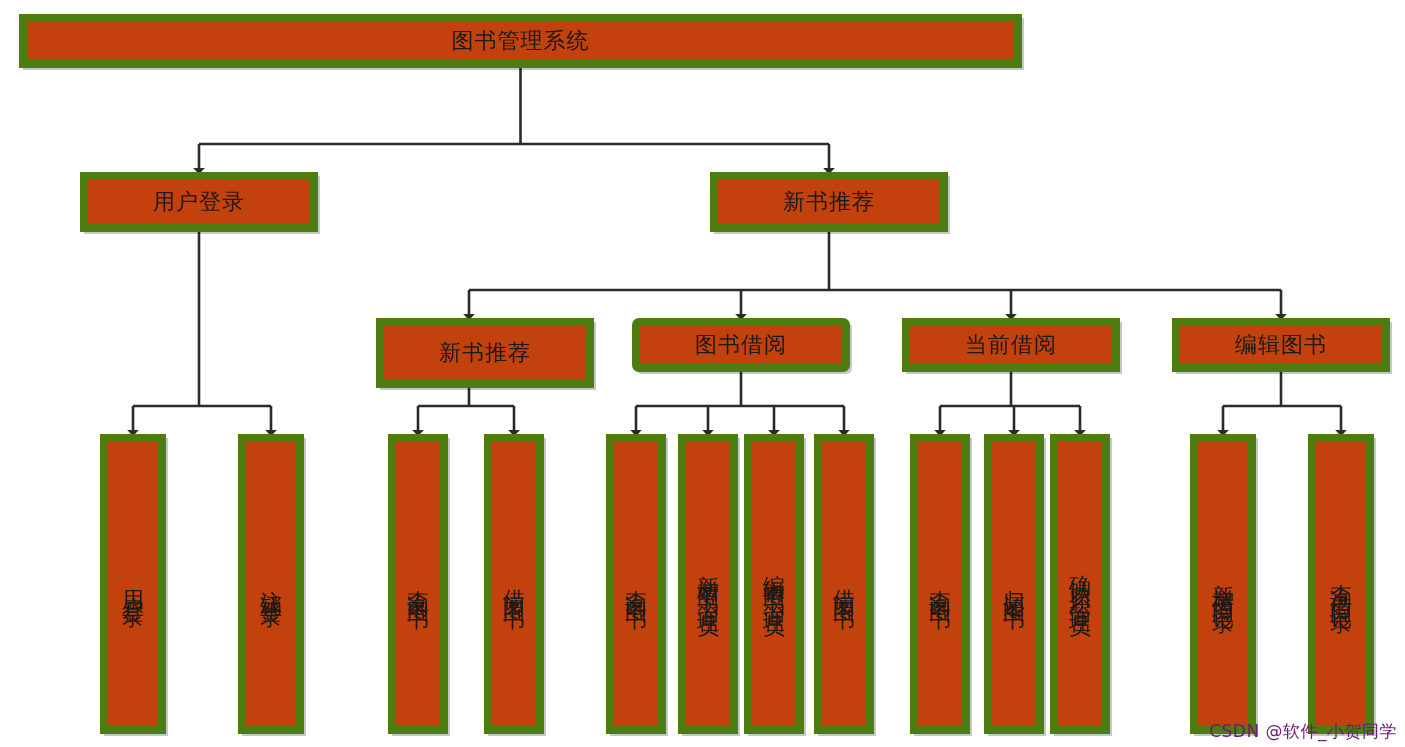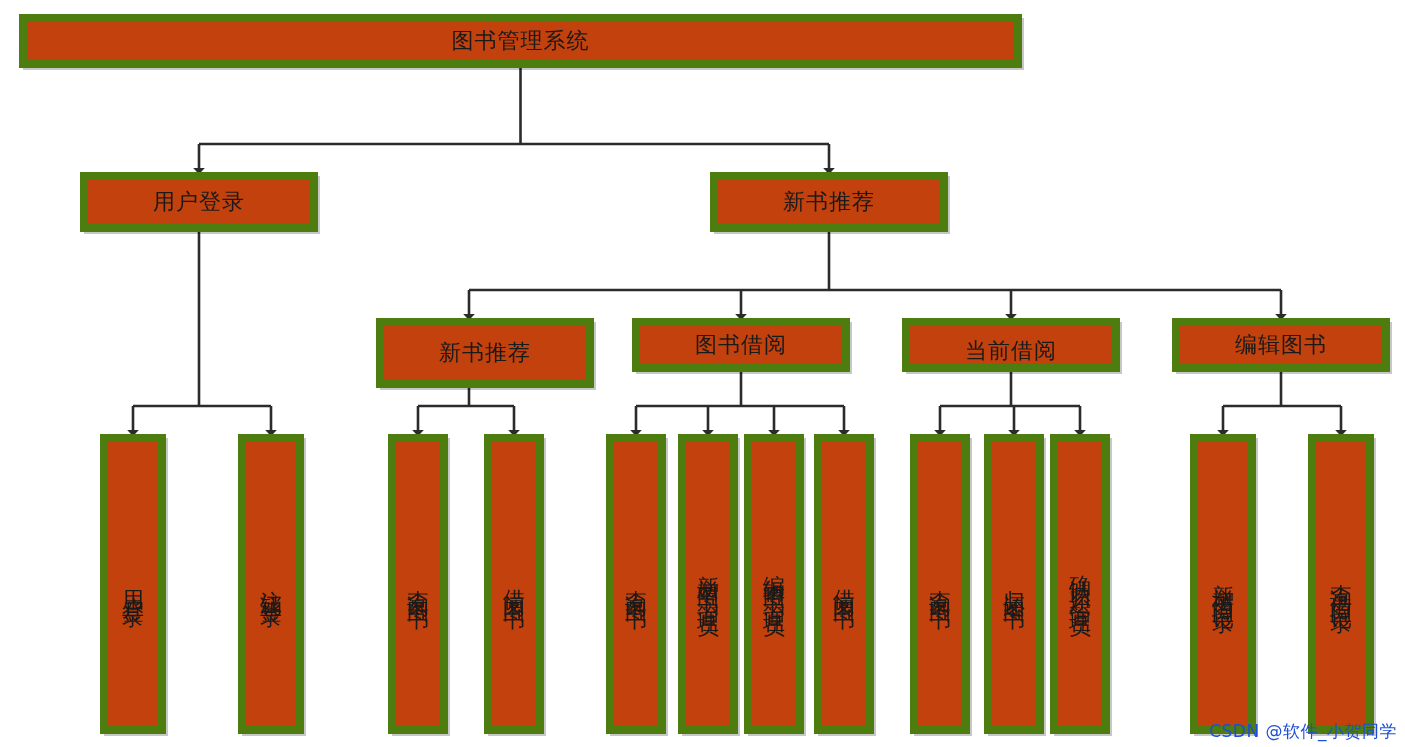--- a/index.html
+++ b/index.html
@@ -53,21 +53,21 @@
     writing-mode: vertical-rl;
     text-orientation: upright;
     display: block;
     max-height: 100%;
   }
   .watermark {
     position: absolute;
     right: 8px;
     bottom: 4px;
     font-size: 17px;
-    color: #1d4ed8;
+    color: #701a75;
     letter-spacing: 0.5px;
     z-index: 3;
     white-space: nowrap;
     text-align: right;
   }
 </style>
 </head>
 <body>
 
 <div id="canvas">
@@ -121,24 +121,24 @@
       </div>
       <div class="node horiz" style="left: 80px; top: 172px; width: 238px; height: 60px;">
         <span>用户登录</span>
       </div>
       <div class="node horiz" style="left: 710px; top: 172px; width: 238px; height: 60px;">
         <span>新书推荐</span>
       </div>
       <div class="node horiz" style="left: 376px; top: 318px; width: 218px; height: 70px;">
         <span>新书推荐</span>
       </div>
-      <div class="node horiz" style="left: 632px; top: 318px; width: 218px; height: 54px;">
+      <div class="node horiz" style="left: 632px; top: 318px; width: 218px; height: 54px; border-radius: 7px;">
         <span>图书借阅</span>
       </div>
-      <div class="node horiz" style="left: 902px; top: 318px; width: 218px; height: 54px; align-items: flex-end;">
+      <div class="node horiz" style="left: 902px; top: 318px; width: 218px; height: 54px;">
         <span>当前借阅</span>
       </div>
       <div class="node horiz" style="left: 1172px; top: 318px; width: 218px; height: 54px;">
         <span>编辑图书</span>
       </div>
       <div class="node vert" style="left: 100px; top: 434px; width: 66px; height: 300px;">
         <span class="vtext">用户登录</span>
       </div>
       <div class="node vert" style="left: 238px; top: 434px; width: 66px; height: 300px;">
         <span class="vtext">注销登录</span>

